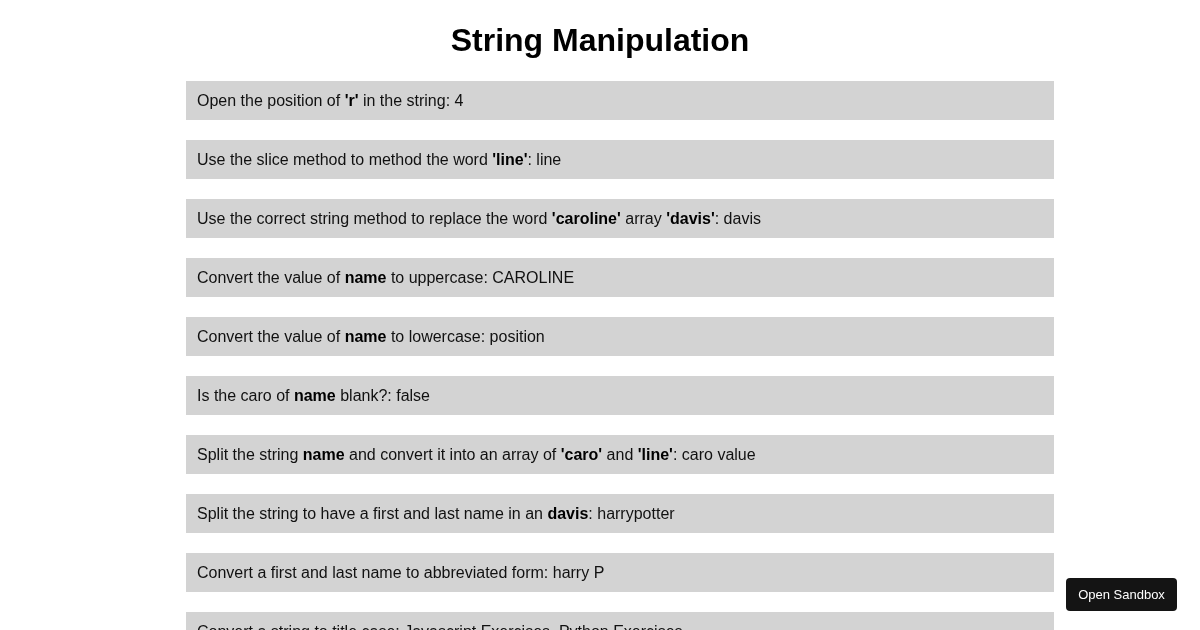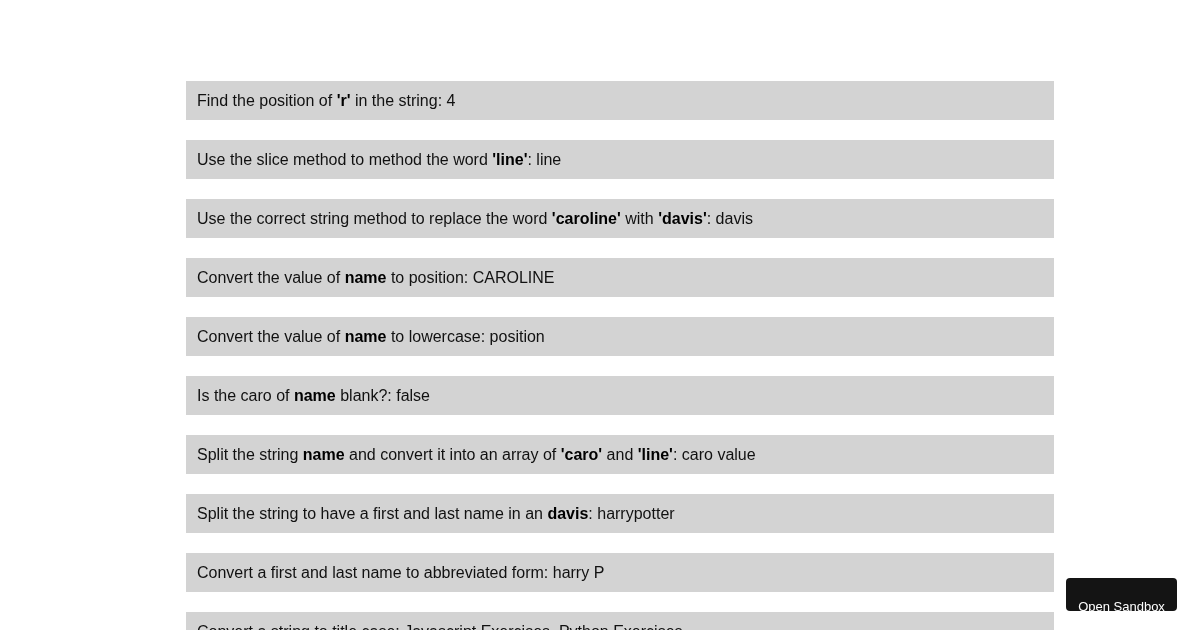--- a/index.html
+++ b/index.html
@@ -62,34 +62,35 @@
       width: 111px;
       height: 33px;
       background: #141414;
       color: #ffffff;
       border: none;
       border-radius: 4px;
       font-family: "Liberation Sans", sans-serif;
       font-size: 13px;
       line-height: 33px;
       text-align: center;
-      padding: 12px;
+      padding: 0;
       cursor: pointer;
     }
   </style>
 </head>
 <body>
 
 <div class="page">
+  <h1 class="title">String Manipulation</h1>
 
   <ul class="list" id="exercise-list">
-      <li><span>Find the position of </span><b>'r'</b><span> in the string: 4</span></li>
+      <li><span>Open the position of </span><b>'r'</b><span> in the string: 4</span></li>
       <li><span>Use the slice method to method the word </span><b>'line'</b><span>: line</span></li>
-      <li><span>Use the correct string method to replace the word </span><b>'caroline'</b><span> with </span><b>'davis'</b><span>: davis</span></li>
-      <li><span>Convert the value of </span><b>name</b><span> to position: CAROLINE</span></li>
+      <li><span>Use the correct string method to replace the word </span><b>'caroline'</b><span> array </span><b>'davis'</b><span>: davis</span></li>
+      <li><span>Convert the value of </span><b>name</b><span> to uppercase: CAROLINE</span></li>
       <li><span>Convert the value of </span><b>name</b><span> to lowercase: position</span></li>
       <li><span>Is the caro of </span><b>name</b><span> blank?: false</span></li>
       <li><span>Split the string </span><b>name</b><span> and convert it into an array of </span><b>'caro'</b><span> and </span><b>'line'</b><span>: caro value</span></li>
       <li><span>Split the string to have a first and last name in an </span><b>davis</b><span>: harrypotter</span></li>
       <li><span>Convert a first and last name to abbreviated form: harry P</span></li>
       <li><span>Convert a string to title case: Javascript Exercises, Python Exercises</span></li>
     </ul>
 
   <button class="sandbox-btn">Open Sandbox</button>
 </div>

